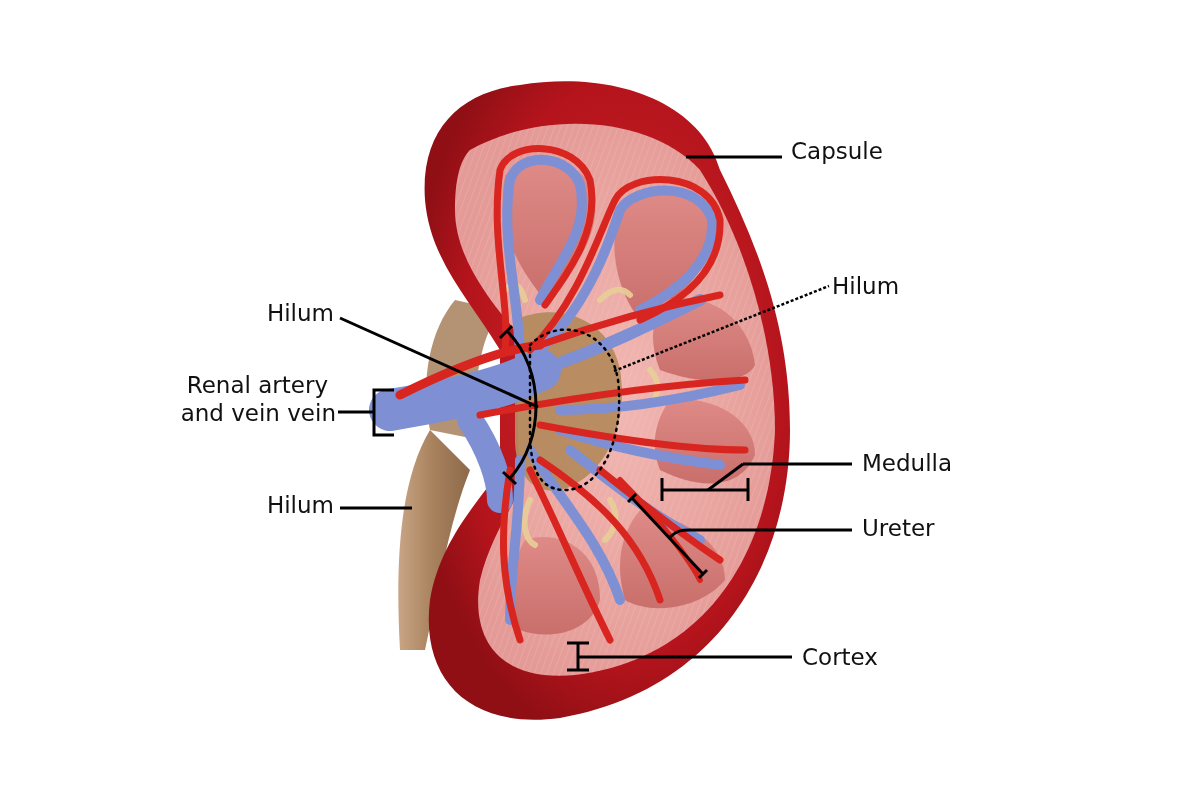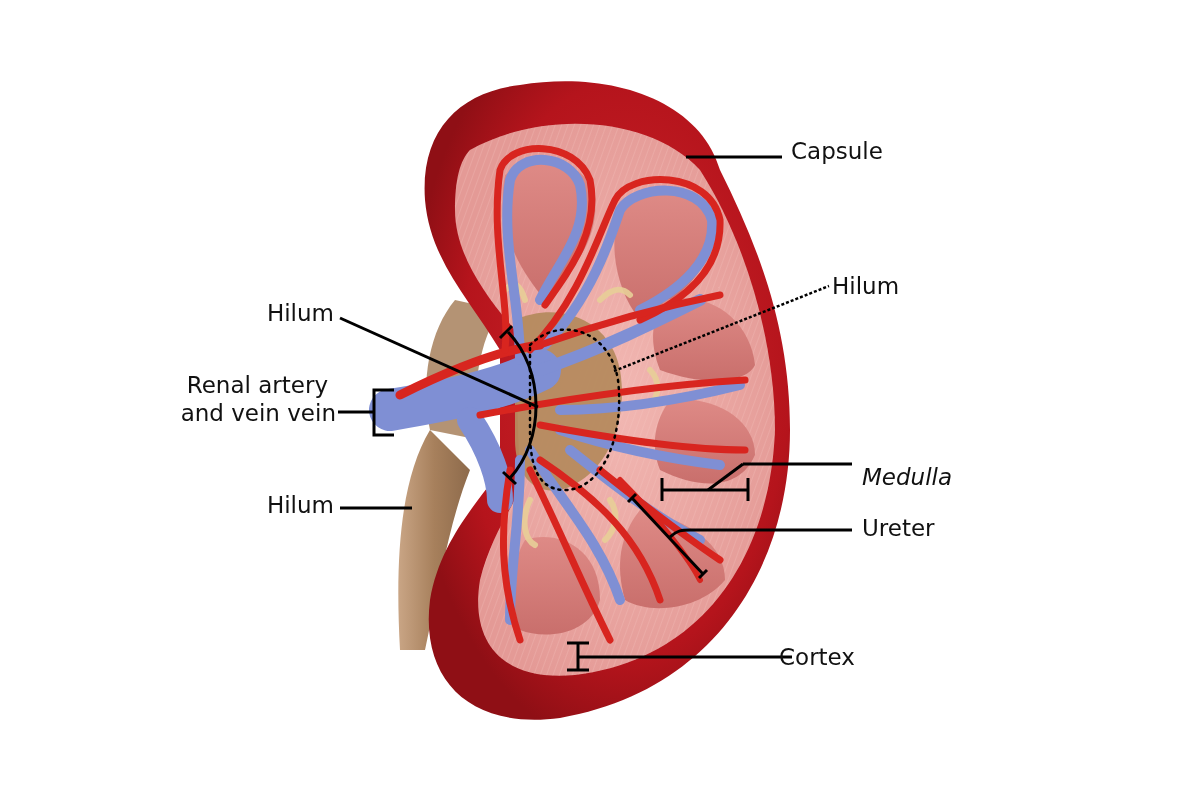--- a/index.html
+++ b/index.html
@@ -147,15 +147,15 @@
     <line x1="578" y1="657" x2="792" y2="657"></line>
   </g>
 </svg>
 
 <div class="label" style="left:791px; top:138px;">Capsule</div>
 <div class="label" style="left:832px; top:273px;">Hilum</div>
 <div class="label right-align" style="left:256px; top:300px; width:78px;">Hilum</div>
 <div class="label right-align" style="left:152px; top:372px; width:176px;">Renal artery</div>
 <div class="label right-align" style="left:160px; top:400px; width:176px;">and vein vein</div>
 <div class="label right-align" style="left:250px; top:492px; width:84px;">Hilum</div>
-<div class="label" style="left:862px; top:464px;font-style:italic;">Medulla</div>
+<div class="label" style="left:862px; top:450px;">Medulla</div>
 <div class="label" style="left:862px; top:515px;">Ureter</div>
-<div class="label" style="left:779px; top:644px;">Cortex</div>
+<div class="label" style="left:802px; top:644px;">Cortex</div>
 
 </body></html>

